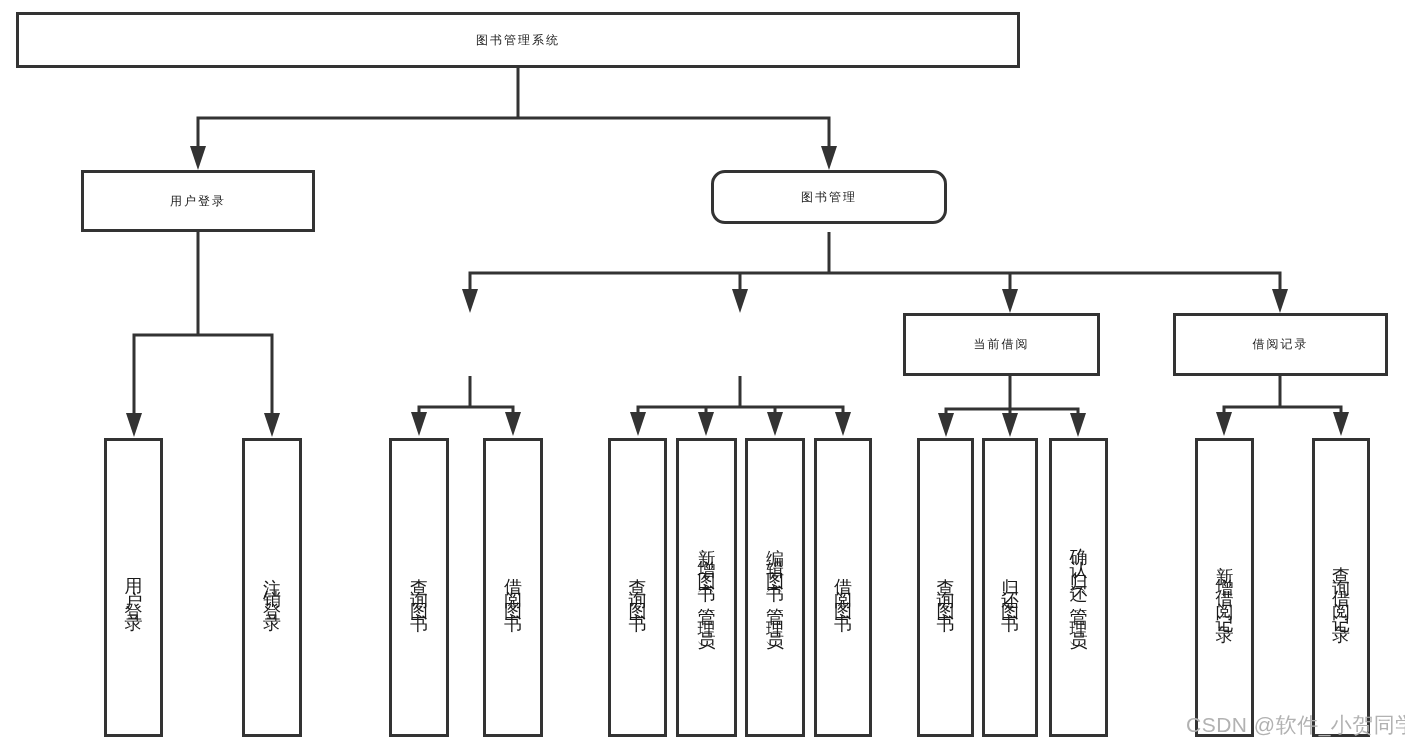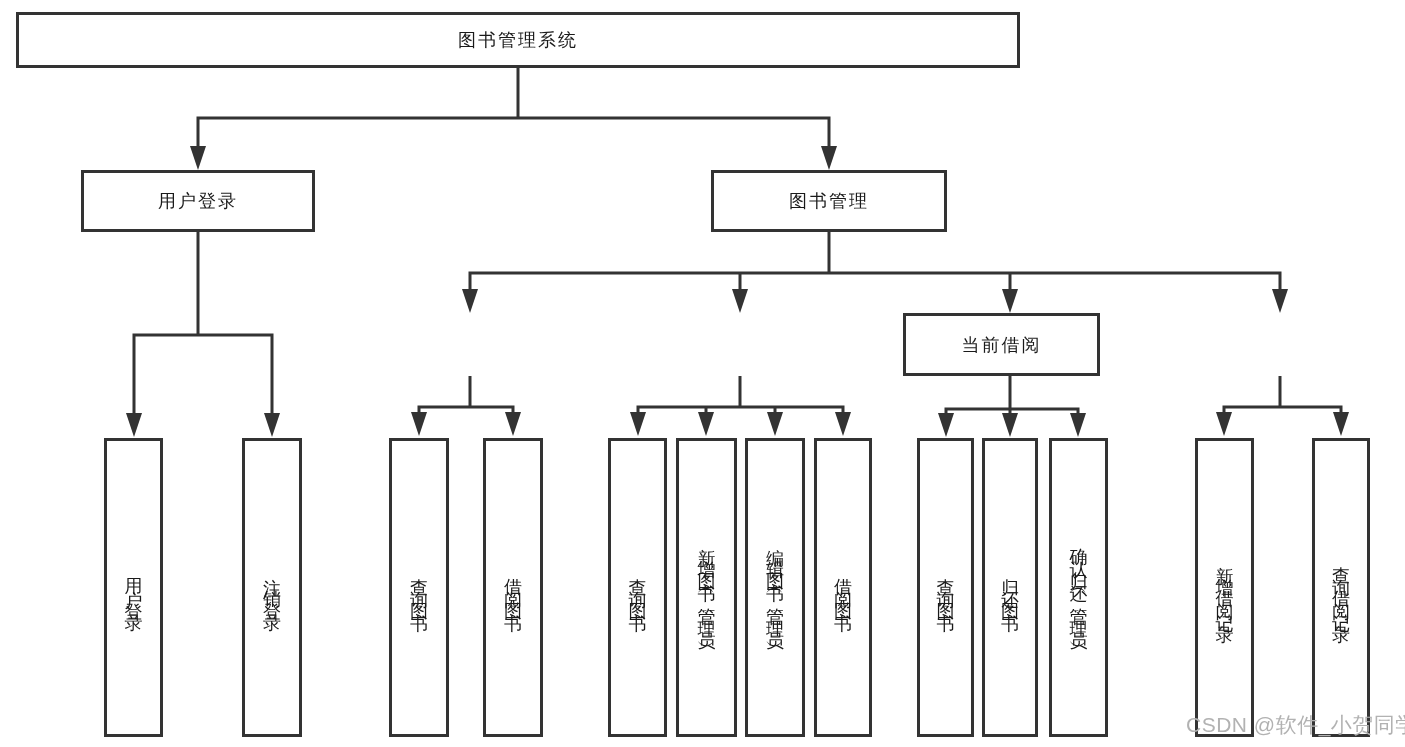--- a/index.html
+++ b/index.html
@@ -28,21 +28,21 @@
   .connectors polygon{fill:var(--line);stroke:none;}
   .box{
     position:absolute;
     box-sizing:border-box;
     background:var(--background);
     border:3px solid var(--line);
     display:flex;align-items:center;justify-content:center;
     color:var(--text);
   }
   .h-box{
-    font-size:18px;
+    font-size:12px;
     letter-spacing:2px;
     white-space:nowrap;
     align-items:center;
   }
   .v-box .v-label{
     writing-mode:vertical-rl;
     text-orientation:mixed;
     font-size:18px;
     line-height:1;
     letter-spacing:12px;
@@ -125,26 +125,29 @@
     </g>
   </svg>
 
   <div class="box h-box" style="left:16px;top:12px;width:1004px;height:56px;">
     <span>图书管理系统</span>
   </div>
 
   <div class="box h-box" style="left:81px;top:170px;width:234px;height:62px;">
     <span>用户登录</span>
   </div>
-  <div class="box h-box" style="left:711px;top:170px;width:236px;height:62px;">
+  <div class="box h-box" style="left:711px;top:170px;width:236px;height:54px;border-radius:14px;">
     <span>图书管理</span>
   </div>
 
   <div class="box h-box" style="left:903px;top:313px;width:197px;height:63px;">
     <span>当前借阅</span>
+  </div>
+  <div class="box h-box" style="left:1173px;top:313px;width:215px;height:63px;">
+    <span>借阅记录</span>
   </div>
 
   <div class="box v-box" style="left:104px;top:438px;width:59px;height:299px;">
     <span class="v-label">用户登录</span>
   </div>
   <div class="box v-box" style="left:242px;top:438px;width:60px;height:299px;">
     <span class="v-label">注销登录</span>
   </div>
 
   <div class="box v-box" style="left:389px;top:438px;width:60px;height:299px;">

